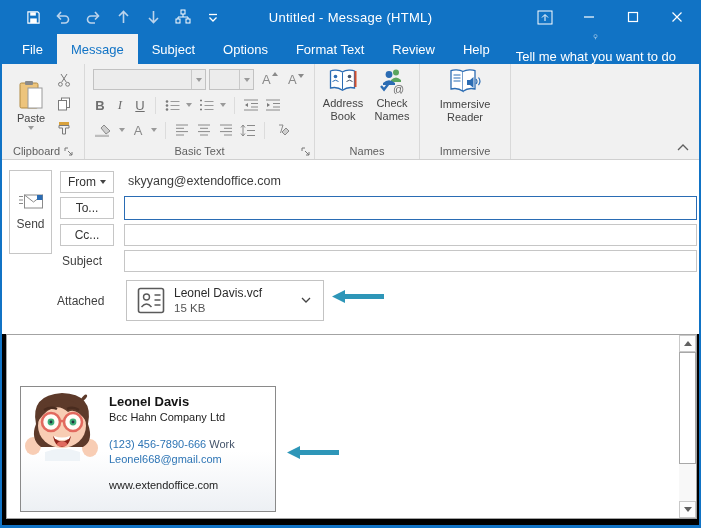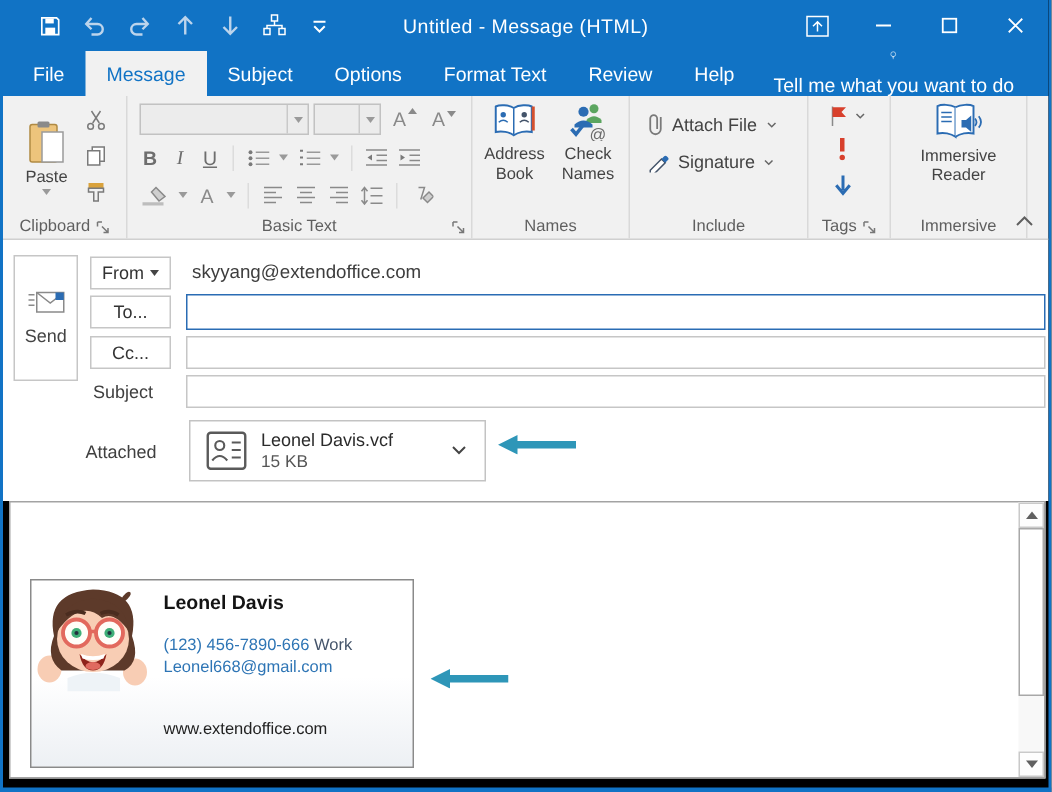--- a/index.html
+++ b/index.html
@@ -59,21 +59,21 @@
   
   .bodyarea{position:absolute;top:334px;left:4px;width:691px;height:185px;border:1px solid #a3a3a3;background:#fff;box-sizing:border-box;}
   .vcard{position:absolute;left:13px;top:51px;width:256px;height:126px;border:1px solid #8a8a8a;background:linear-gradient(180deg,#ffffff 52%,#edf0f4 100%);box-sizing:border-box;}
   .avatar{position:absolute;left:2px;top:2px;width:80px;height:72px;}
   .vtext{position:absolute;left:88px;top:7px;}
   .vname{font-size:13px;font-weight:bold;color:#141414;}
   .vcompany{font-size:11px;color:#222;margin-top:2px;}
   .vphone{font-size:11px;color:var(--link,#2e75b5);margin-top:15px;}
   .vphone .wk{color:#44546a;}
   .vemail{font-size:11px;color:var(--link,#2e75b5);margin-top:3px;}
-  .vsite{font-size:11px;color:#222;margin-top:29px;}
+  .vsite{font-size:11px;color:#222;margin-top:14px;}
   .scrollbar{position:absolute;top:0;right:0;bottom:0;width:17px;background:#f8f8f8;}
   .sb-btn{position:absolute;left:0;width:17px;height:17px;background:#fdfdfd;border:1px solid #c9c9c9;box-sizing:border-box;display:flex;align-items:center;justify-content:center;}
   .sb-up{top:0;} .sb-dn{bottom:0;}
   .sb-thumb{position:absolute;left:0;top:17px;width:17px;height:112px;background:#fff;border:1px solid #a8a8a8;box-sizing:border-box;}
   .tri-up5{width:0;height:0;border-left:4px solid transparent;border-right:4px solid transparent;border-bottom:5px solid #606060;}
   .tri-dn5{width:0;height:0;border-left:4px solid transparent;border-right:4px solid transparent;border-top:5px solid #606060;}
   svg{display:block;}
 </style>
 </head>
 <body>
@@ -357,73 +357,21 @@
           <path d="M3 18l3 3.5 5.5-7" stroke="#2b6cb3" stroke-width="2.4" fill="none"></path>
           <text x="15" y="25" font-size="11" fill="#6a6a6a" font-family="Liberation Sans,sans-serif">@</text>
         </svg>
         <span>Check Names</span>
       </div>
       <div class="glabel">
           <span>Names</span>
         </div>
     </div>
 
-    <div class="group" style="width:118px">
-      <div class="inc-row" style="top:11px">
-        <svg width="10" height="16" viewBox="0 0 10 16">
-            <path d="M8.5 3v8a3.5 3.5 0 0 1-7 0V4a2.3 2.3 0 0 1 4.6 0v7" fill="none" stroke="#7a7a7a" stroke-width="1.2"></path>
-          </svg>
-        <span>Attach File</span>
-        <svg class="chev7" viewBox="0 0 7 5">
-            <path d="M1 1l2.5 2.5L6 1" fill="none" stroke="#666"></path>
-          </svg>
-      </div>
-      <div class="inc-row" style="top:37px">
-        <svg width="14" height="14" viewBox="0 0 14 14">
-            <path d="M1.5 12.5 9 5l2.5 2.5-7.5 7.5H1.5z" fill="#fff" stroke="#44546a"></path>
-            <path d="M9 5l1.8-1.8a1.2 1.2 0 0 1 1.7 0l.8.8a1.2 1.2 0 0 1 0 1.7L11.5 7.5z" fill="#2b6cb3"></path>
-          </svg>
-        <span>Signature</span>
-        <svg class="chev7" viewBox="0 0 7 5">
-            <path d="M1 1l2.5 2.5L6 1" fill="none" stroke="#666"></path>
-          </svg>
-      </div>
-      <div class="glabel">
-          <span>Include</span>
-        </div>
-    </div>
-
-    <div class="group" style="width:54px">
-      <div class="tag-item" style="left:13px;top:6px">
-        <svg width="14" height="15" viewBox="0 0 14 15">
-            <path d="M3 1v13" stroke="#8a8a8a"></path>
-            <path d="M3 1.5h9l-3 3.2 3 3.3H3z" fill="#d8402c"></path>
-          </svg>
-        <svg class="chev7" viewBox="0 0 7 5">
-            <path d="M1 1l2.5 2.5L6 1" fill="none" stroke="#666"></path>
-          </svg>
-      </div>
-      <div class="tag-item" style="left:20px;top:27px;color:#d8402c;font-weight:bold;font-size:15px">
-        <svg width="5" height="16" viewBox="0 0 5 16">
-            <path d="M2.5 1v9" stroke="#d8402c" stroke-width="3"></path>
-            <circle cx="2.5" cy="14" r="1.8" fill="#d8402c"></circle>
-          </svg>
-      </div>
-      <div class="tag-item" style="left:17px;top:52px">
-        <svg width="12" height="15" viewBox="0 0 12 15">
-            <path d="M6 1v10M1.5 7.5 6 13l4.5-5.5" fill="none" stroke="#2b6cb3" stroke-width="2"></path>
-          </svg>
-      </div>
-      <div class="glabel">
-        <span>Tags</span>
-        <svg class="launcher" viewBox="0 0 9 9">
-            <path d="M1 1v3M1 1h3M4 4l4 4M8 5v3h-3" fill="none" stroke="#777"></path>
-          </svg>
-      </div>
-    </div>
+
 
     <div class="group" style="width:90px;border-right:1px solid #d9d9d9">
       <div class="bigbtn" style="left:10px;width:70px">
         <svg width="34" height="27" viewBox="0 0 34 27">
           <path d="M15 3.5C11.5 1.5 5.5 1.5 3 2.7V21c4-1 9 0 12 2.2V5.5z" fill="#fff" stroke="#2b6cb3" stroke-width="1.3"></path>
           <path d="M15 3.5c3.5-2 9.5-2 12-0.8V21c-4-1-9 0-12 2.2" fill="#fff" stroke="#2b6cb3" stroke-width="1.3"></path>
           <path d="M5.5 7h7M5.5 10h7M5.5 13h7" stroke="#2b6cb3"></path>
           <path d="M19 12h3l3.5-3v11L22 17h-3z" fill="#2b6cb3"></path>
           <path d="M28 11q2 2.5 0 5M30.5 9.5q3 3.8 0 7.6" fill="none" stroke="#2b6cb3" stroke-width="1.2"></path>
         </svg>
@@ -511,20 +459,21 @@
           <circle cx="50" cy="33" r="1.4" fill="#22313f"></circle>
         <path d="M21 21q7-4 13-1" stroke="#4a2c1f" stroke-width="2.4" fill="none"></path>
         <path d="M44 20q6-3 12 1" stroke="#4a2c1f" stroke-width="2.4" fill="none"></path>
         <path d="M30 47q9 11 18 0q-2 11 -9 11q-7 0 -9 -11z" fill="#8e241b"></path>
         <path d="M31 47q8 3 16 0l-1 3q-7 2 -14 0z" fill="#fff"></path>
         <ellipse cx="39" cy="55" rx="5" ry="2.6" fill="#e06a5f"></ellipse>
         <path d="M22 63 Q39 56 57 63 L57 72 L22 72z" fill="#eef3f7"></path>
       </svg>
       <div class="vtext">
         <div class="vname">Leonel Davis</div>
+        <div class="vcompany">Bcc Hahn Company Ltd</div>
         <div class="vphone">
           <span>(123) 456-7890-666</span>
           <span class="wk">Work</span>
         </div>
         <div class="vemail">Leonel668@gmail.com</div>
         <div class="vsite">www.extendoffice.com</div>
       </div>
     </div>
 
     <svg class="ann-arrow" style="left:280px;top:111px" viewBox="0 0 52 13">

